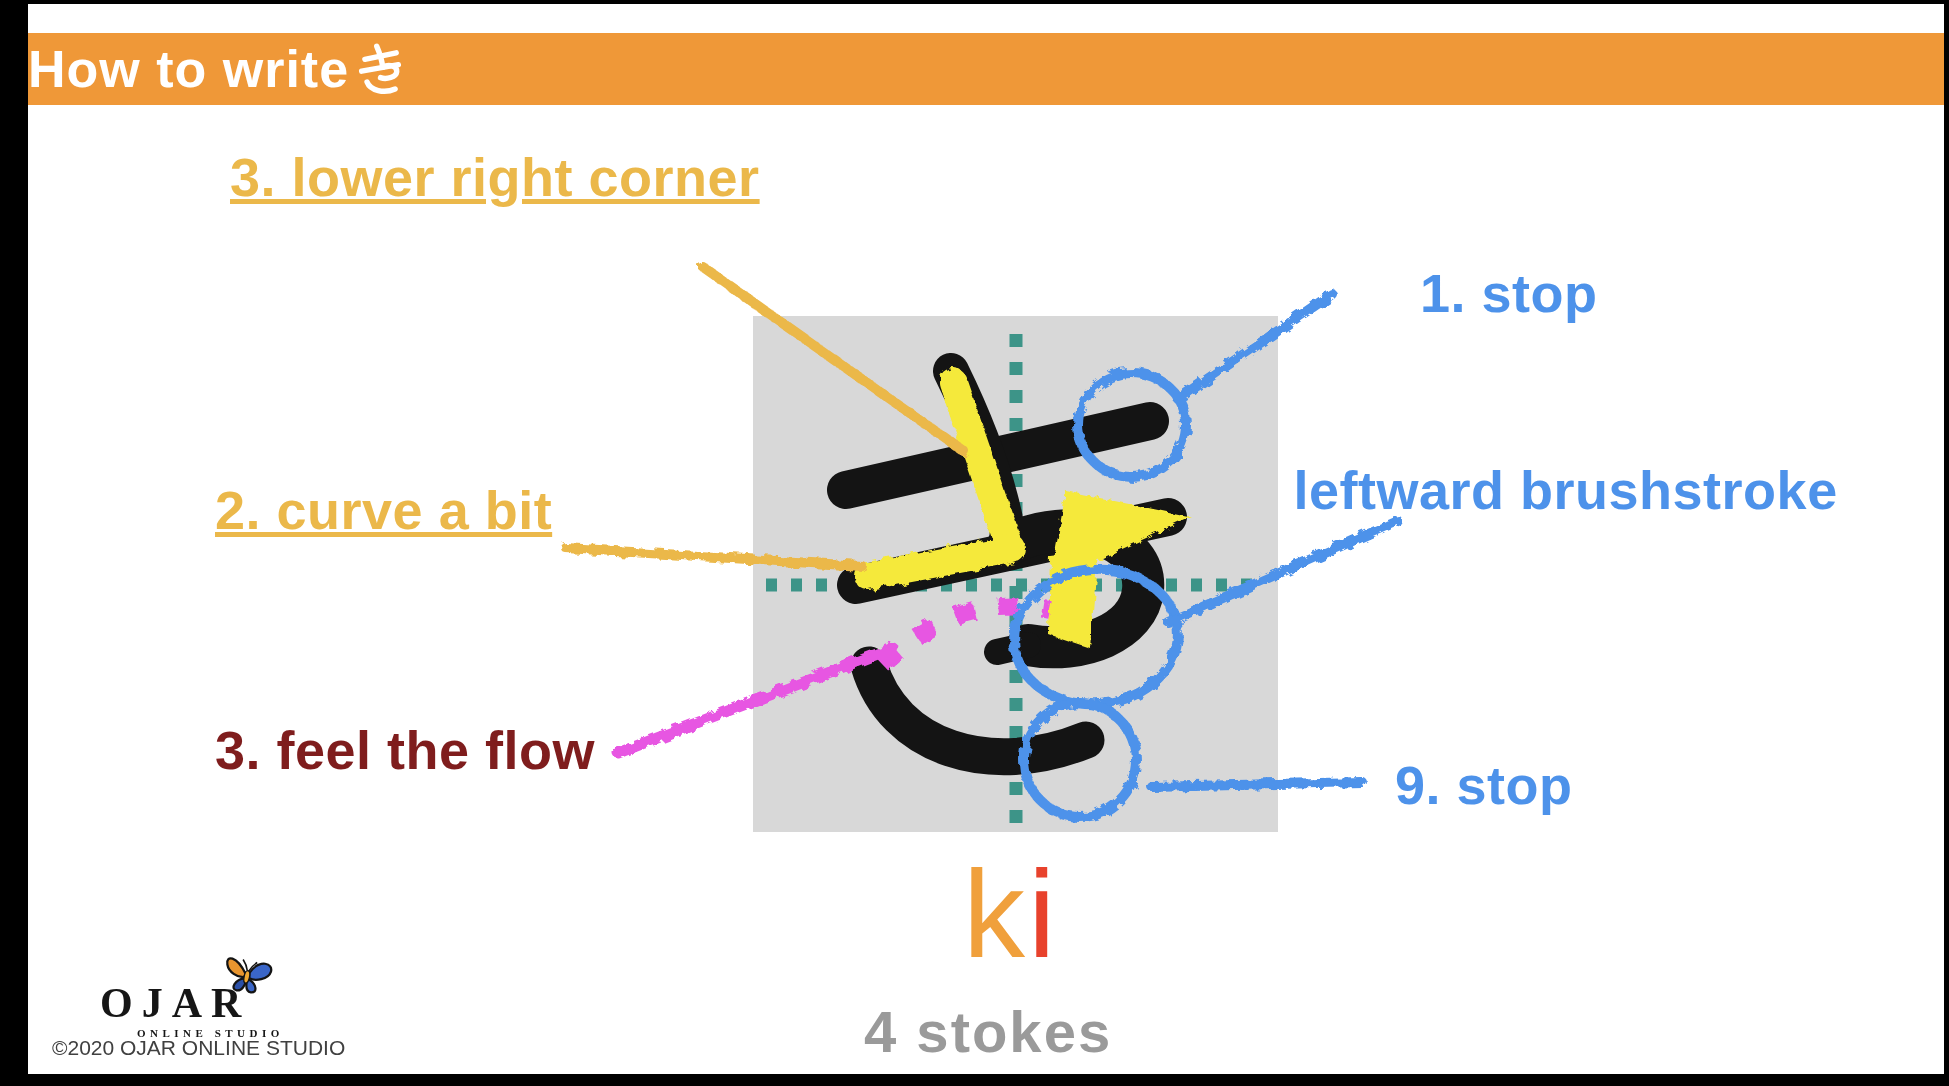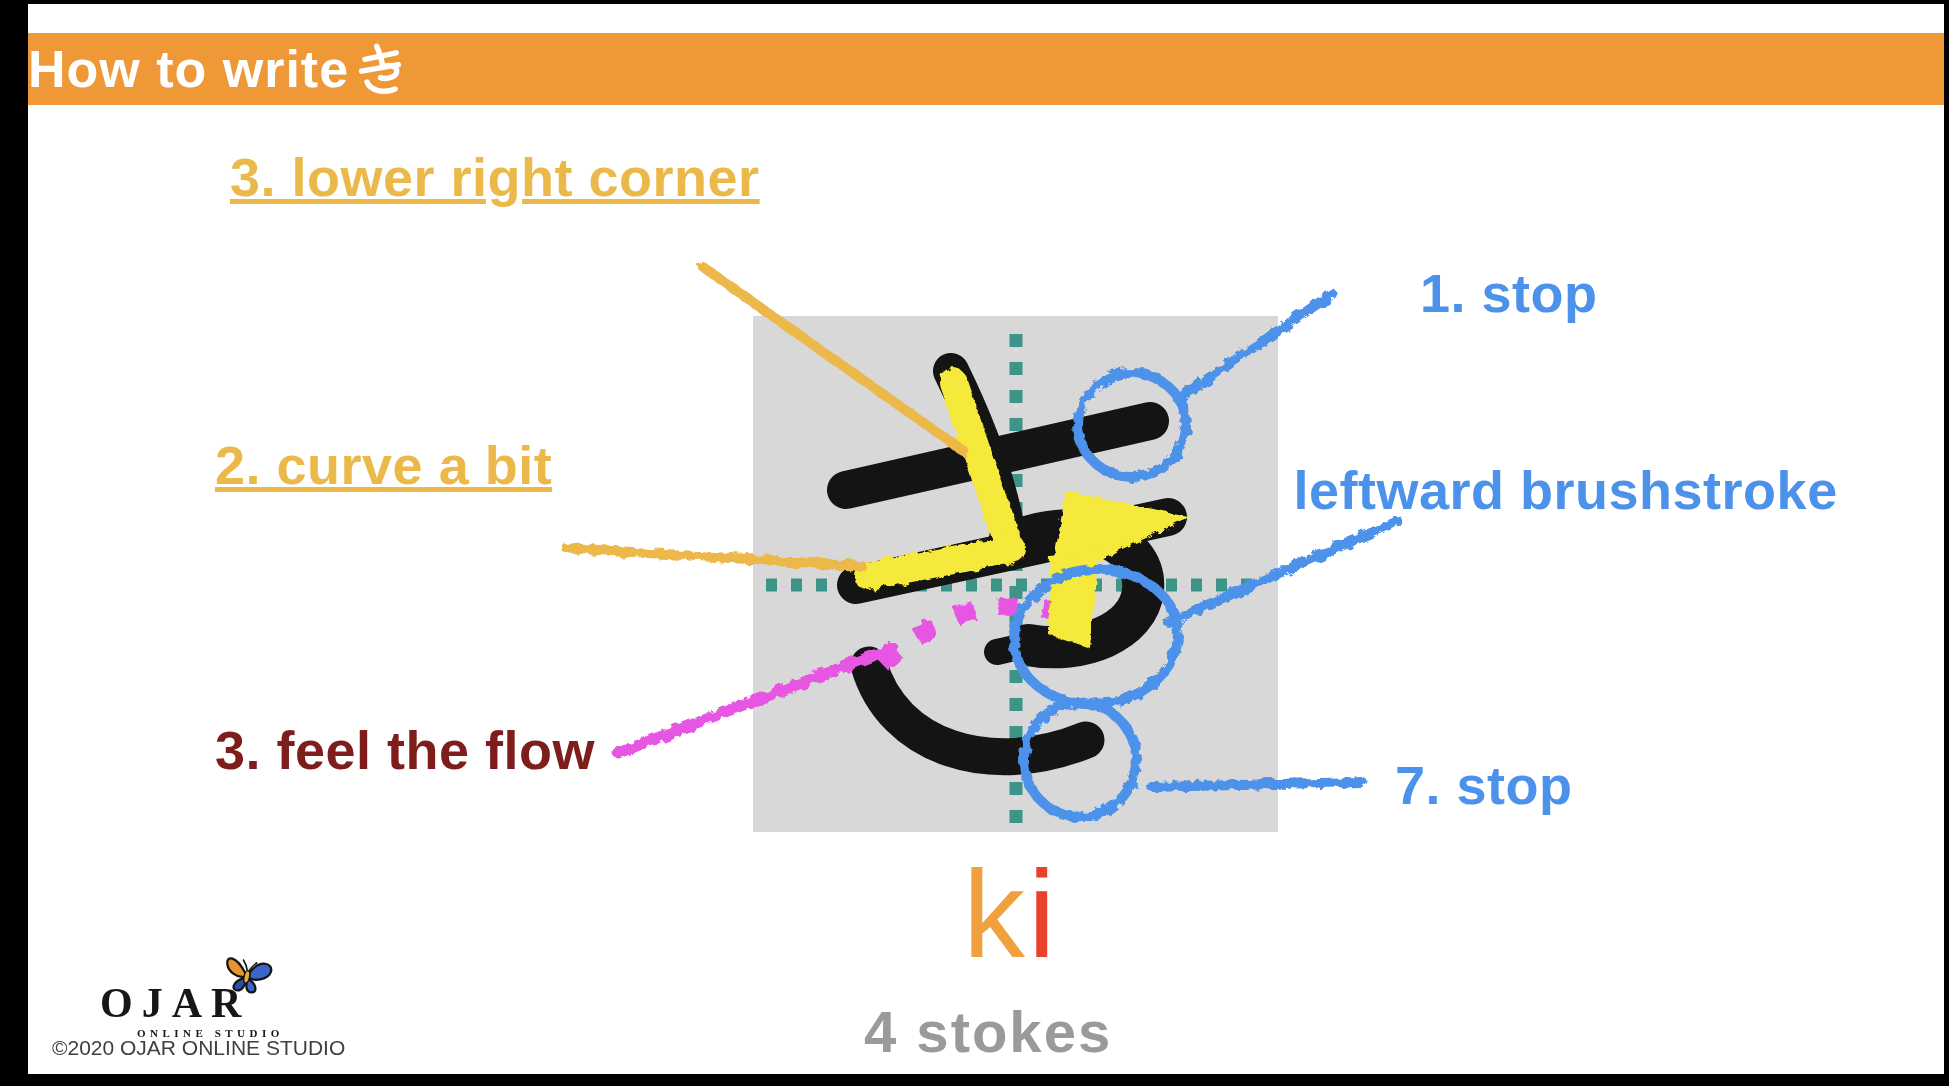--- a/index.html
+++ b/index.html
@@ -22,21 +22,21 @@
     color:#fff;font-size:52px;font-weight:700;letter-spacing:1px;white-space:nowrap;
   }
   .header .title-kana-svg{flex:0 0 auto;margin:0 4px;}
 
   
   .label{position:absolute;font-size:54px;font-weight:700;white-space:nowrap;letter-spacing:0.5px;}
   .label.gold{color:#EBB84A;text-decoration:underline;}
   .label.blue{color:#4D92EA;}
   .label.magenta{color:#7f1d1d;}
   #lbl-lower-right{left:230px;top:146px;}
-  #lbl-curve{left:215px;top:434px;}
+  #lbl-curve{left:215px;top:479px;}
   #lbl-flow{left:215px;top:719px;}
   #lbl-stop1{left:1388px;top:262px;margin-left:32px;}
   #lbl-leftward{left:1232px;top:459px;}
   #lbl-stop4{left:1395px;top:754px;}
 
   
   .graybox{position:absolute;left:753px;top:316px;width:525px;height:516px;background:#D8D8D8;}
 
   .overlay{position:absolute;left:0;top:0;pointer-events:none;}
 
@@ -74,21 +74,21 @@
       <path d="M26,74 C32,90 58,96 78,87"></path>
     </g>
   </svg>
 </div>
 
 <div class="label gold" id="lbl-lower-right">3. lower right corner</div>
 <div class="label gold" id="lbl-curve">2. curve a bit</div>
 <div class="label magenta" id="lbl-flow">3. feel the flow</div>
 <div class="label blue" id="lbl-stop1">1. stop</div>
 <div class="label blue" id="lbl-leftward">3. leftward  brushstroke</div>
-<div class="label blue" id="lbl-stop4">7. stop</div>
+<div class="label blue" id="lbl-stop4">9. stop</div>
 
 <div class="graybox"></div>
 
 <svg class="overlay" width="1949" height="1086" viewBox="0 0 1949 1086" fill="none">
   <defs>
     <filter id="crayon" x="-10%" y="-10%" width="120%" height="120%">
       <feTurbulence type="fractalNoise" baseFrequency="0.11" numOctaves="3" seed="8" result="n"></feTurbulence>
       <feDisplacementMap in="SourceGraphic" in2="n" scale="8"></feDisplacementMap>
     </filter>
   </defs>

